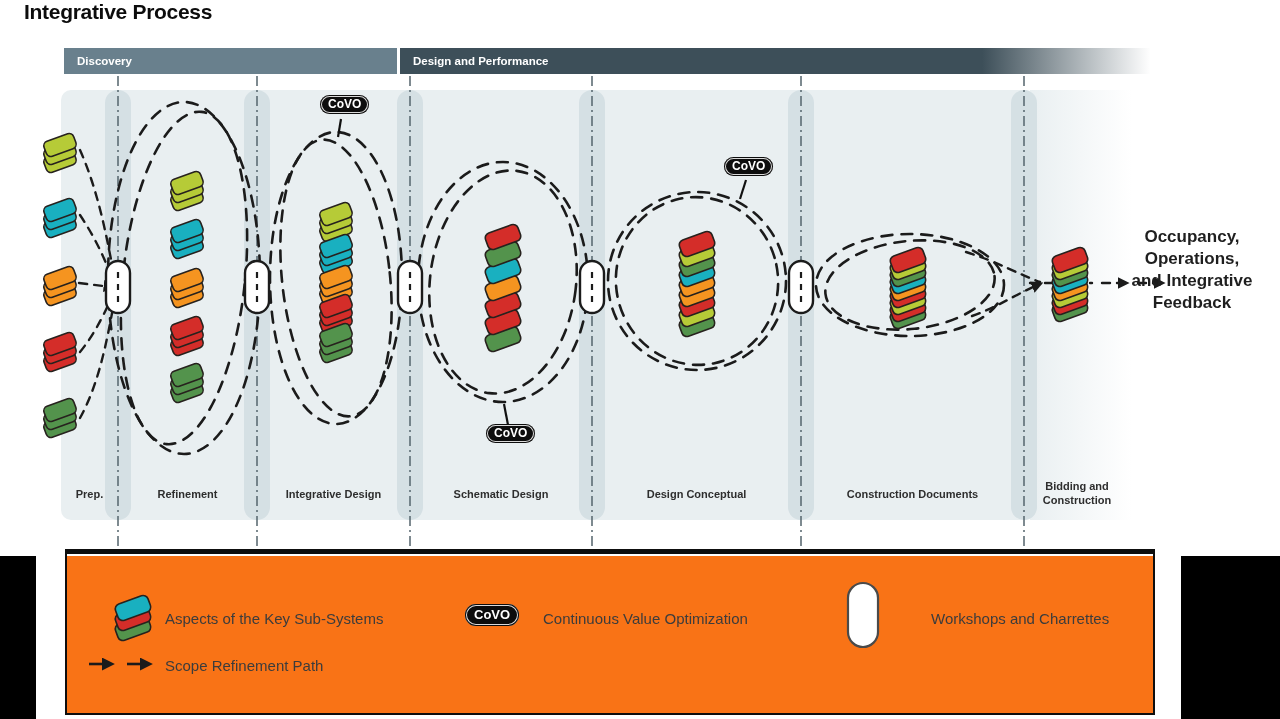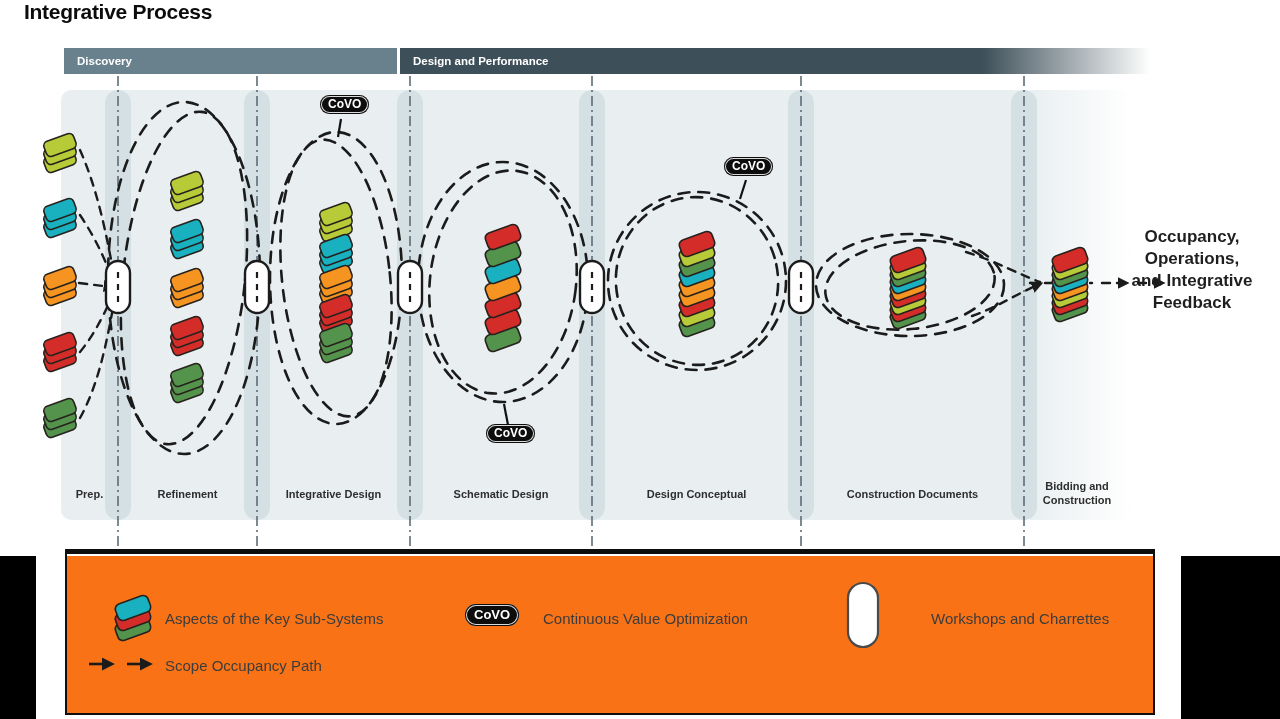--- a/index.html
+++ b/index.html
@@ -220,21 +220,21 @@
 
     <svg class="lg-arrow" width="82" height="16" viewBox="0 0 82 16">
       <defs>
         <marker id="ah2" viewBox="0 0 10 10" refX="7" refY="5" markerWidth="5" markerHeight="5" orient="auto">
           <path d="M0,0 L10,5 L0,10 z" fill="#1b1b1b"></path>
         </marker>
       </defs>
       <line x1="4" y1="8" x2="26" y2="8" stroke="#1b1b1b" stroke-width="2.6" marker-end="url(#ah2)"></line>
       <line x1="42" y1="8" x2="64" y2="8" stroke="#1b1b1b" stroke-width="2.6" marker-end="url(#ah2)"></line>
     </svg>
-    <div class="lg-label lg-2">Scope Occupancy Path</div>
+    <div class="lg-label lg-2">Scope Refinement Path</div>
 
     <span class="covo covo-lg">CoVO</span>
     <div class="lg-label lg-3">Continuous Value Optimization</div>
 
     <svg class="lg-pill" width="36" height="72" viewBox="0 0 36 72">
       <rect x="3" y="3" width="30" height="64" rx="15" fill="#fff" stroke="#4a4a4a" stroke-width="2.2"></rect>
     </svg>
     <div class="lg-label lg-4">Workshops and Charrettes</div>
   </div>
 

